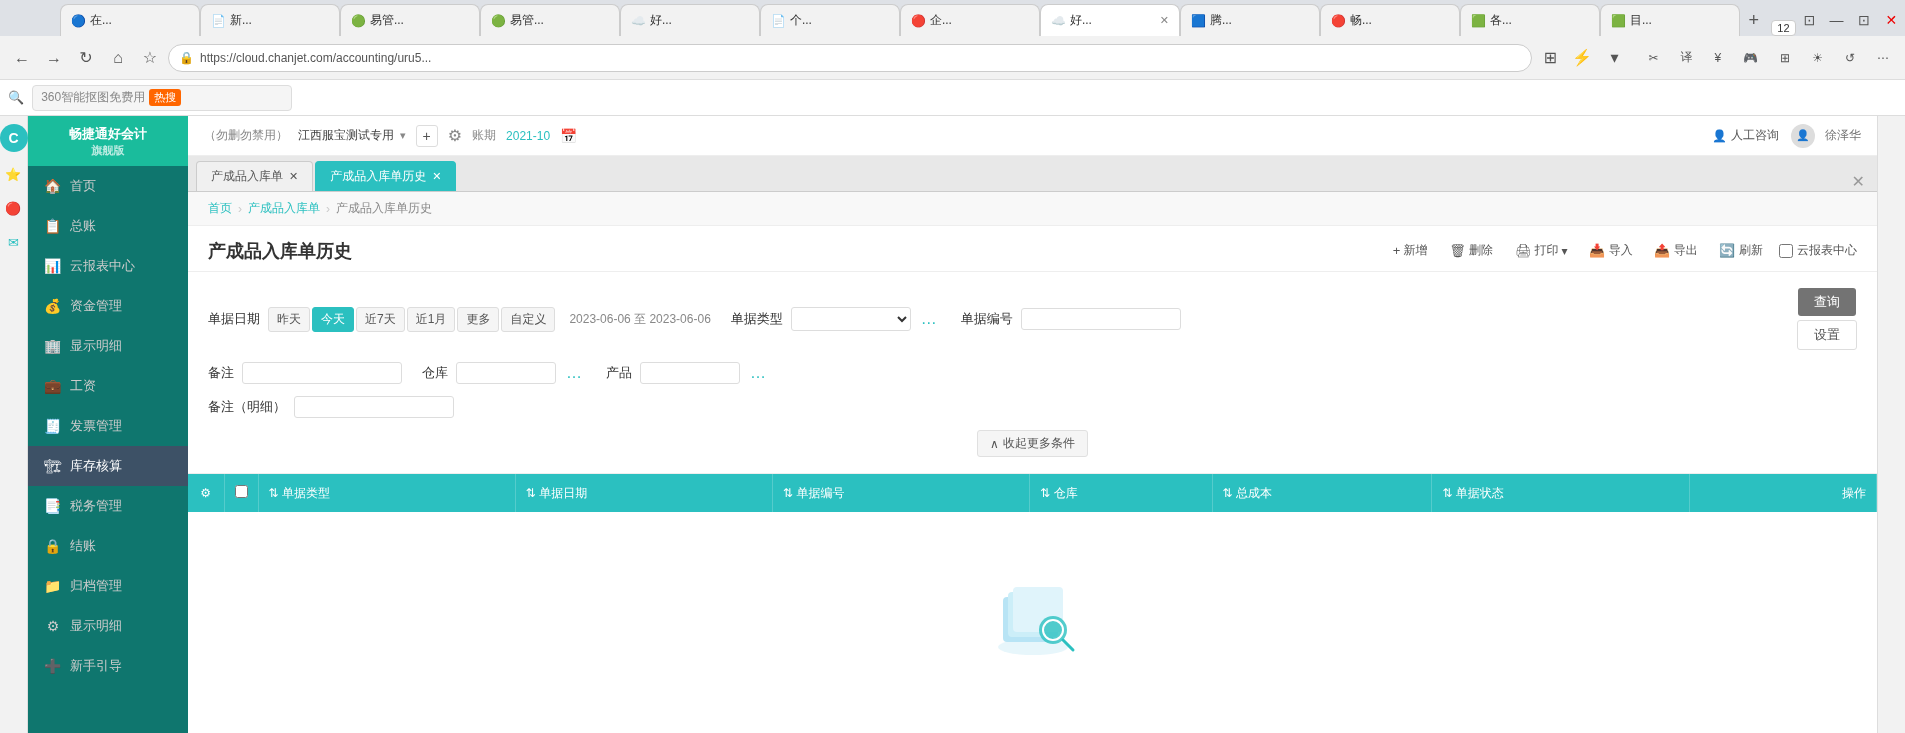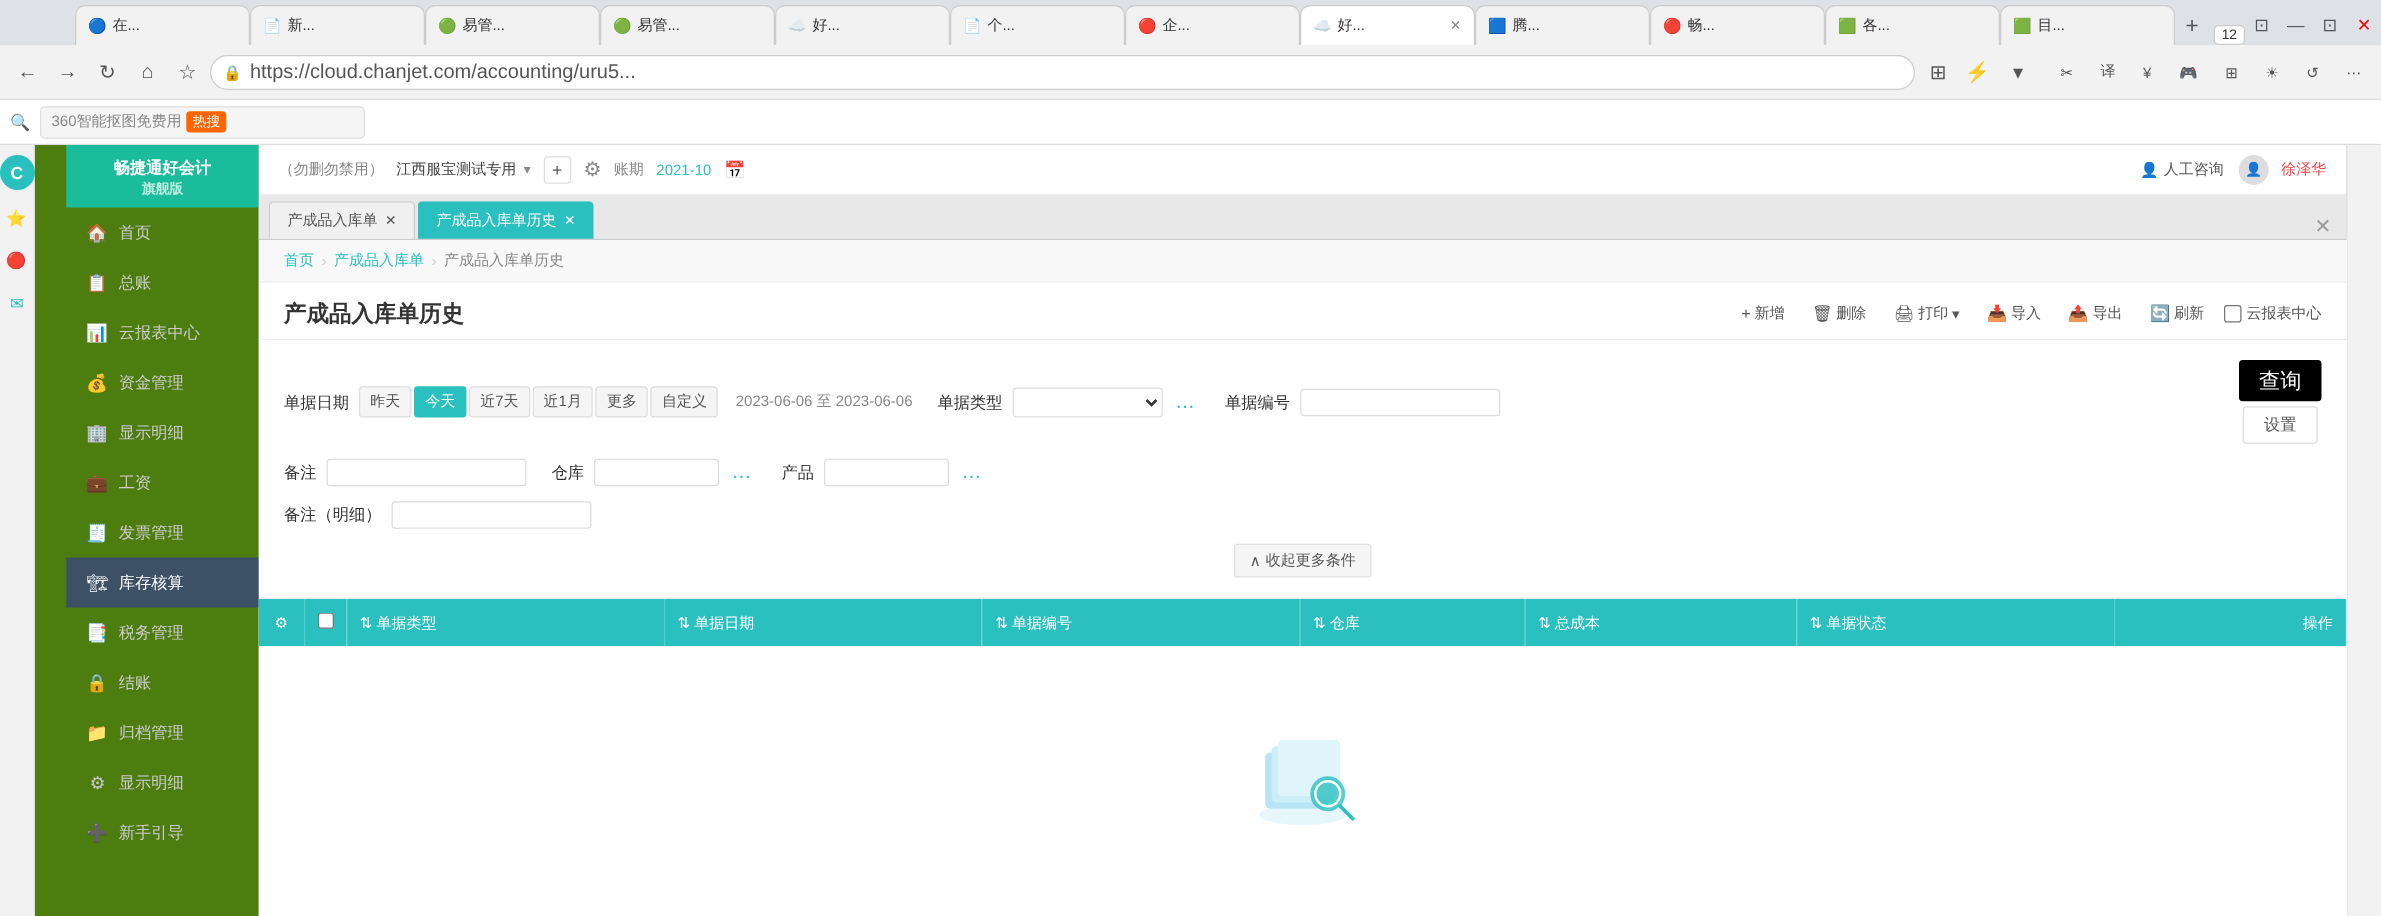--- a/index.html
+++ b/index.html
@@ -11,38 +11,38 @@
     .tab { height: 32px; min-width: 140px; max-width: 200px; background: #f2f2f2; border-radius: 8px 8px 0 0; display: flex; align-items: center; padding: 0 10px; font-size: 12px; color: #333; gap: 4px; border: 1px solid #ccc; border-bottom: none; position: relative; cursor: pointer; }
     .tab.active { background: #fff; z-index: 2; }
     .tab .tab-close { margin-left: auto; color: #888; font-size: 11px; cursor: pointer; }
     .tab-new { width: 30px; height: 32px; display: flex; align-items: center; justify-content: center; color: #555; font-size: 18px; cursor: pointer; background: transparent; border: none; }
     .tab-count { background: #fff; border: 1px solid #ccc; border-radius: 4px; padding: 1px 5px; font-size: 11px; color: #333; margin-left: 4px; }
 
     .toolbar { height: 44px; background: #f2f2f2; display: flex; align-items: center; padding: 0 8px; gap: 4px; border-bottom: 1px solid #ddd; }
     .toolbar-nav-btn { width: 28px; height: 28px; display: flex; align-items: center; justify-content: center; border: none; background: transparent; cursor: pointer; color: #555; font-size: 16px; border-radius: 4px; }
     .address-bar { flex: 1; height: 28px; background: #fff; border: 1px solid #ccc; border-radius: 14px; display: flex; align-items: center; padding: 0 10px; font-size: 12px; color: #333; gap: 6px; }
     .address-bar .lock-icon { color: #4caf50; font-size: 12px; }
-    .address-text { flex: 1; color: #555; font-size: 16px; overflow: hidden; text-overflow: ellipsis; white-space: nowrap; }
+    .address-text { flex: 1; color: #555; font-size: 12px; overflow: hidden; text-overflow: ellipsis; white-space: nowrap; }
     .toolbar-right { display: flex; align-items: center; gap: 6px; margin-left: 8px; }
     .toolbar-right-btn { height: 28px; padding: 0 8px; background: transparent; border: none; cursor: pointer; font-size: 12px; color: #555; display: flex; align-items: center; gap: 3px; }
 
     
     .search-bar { height: 36px; background: #fff; display: flex; align-items: center; padding: 0 8px; gap: 8px; border-bottom: 1px solid #ddd; }
     .search-input-wrap { display: flex; align-items: center; background: #f5f5f5; border: 1px solid #ddd; border-radius: 4px; padding: 0 8px; height: 26px; width: 260px; }
     .hot-tag { background: #ff6600; color: #fff; font-size: 11px; padding: 1px 5px; border-radius: 3px; margin-left: 4px; }
 
     
     .app-layout { display: flex; flex: 1; height: calc(733px - 36px - 44px - 36px); overflow: hidden; }
 
     
     .icon-sidebar { width: 28px; background: #f2f2f2; display: flex; flex-direction: column; align-items: center; padding: 8px 0; gap: 10px; border-right: 1px solid #ddd; }
     .icon-sidebar-item { width: 24px; height: 24px; display: flex; align-items: center; justify-content: center; cursor: pointer; border-radius: 4px; }
 
     
-    .left-nav { width: 179px; background: #4d7c0f; display: flex; flex-direction: column; padding-left: 25px; }
+    .left-nav { width: 160px; background: #0f766e; display: flex; flex-direction: column; }
     .left-nav-header { height: 50px; background: #1abc9c; display: flex; align-items: center; justify-content: center; color: #fff; font-size: 14px; font-weight: bold; flex-direction: column; }
     .left-nav-item { height: 40px; display: flex; align-items: center; padding: 0 16px; color: #ccc; cursor: pointer; gap: 8px; font-size: 13px; }
     .left-nav-item.active { background: #3d5166; color: #fff; }
     .left-nav-item .nav-icon { font-size: 14px; width: 18px; text-align: center; }
 
     
     .main-content { flex: 1; display: flex; flex-direction: column; background: #f5f5f5; overflow: hidden; }
 
     
     .content-tabs { height: 36px; background: #e8e8e8; display: flex; align-items: flex-end; padding: 0 8px; border-bottom: 1px solid #ccc; }
@@ -81,21 +81,21 @@
 
     
     .data-table-wrap { padding: 0; overflow: auto; }
     .data-table { width: 100%; border-collapse: collapse; }
     .data-table thead tr { background: #2bc0c0; color: #fff; height: 38px; }
     .data-table thead th { padding: 0 10px; font-size: 12px; font-weight: normal; text-align: left; border-right: 1px solid rgba(255,255,255,0.2); white-space: nowrap; }
 
     .th-checkbox { width: 32px; text-align: center !important; }
     .th-gear { width: 36px; text-align: center !important; }
 
-    .query-btn { background: #000000; color: #fff; border: none; padding: 5px 16px; border-radius: 3px; font-size: 17px; cursor: pointer; }
+    .query-btn { background: #737373; color: #fff; border: none; padding: 5px 16px; border-radius: 3px; font-size: 13px; cursor: pointer; }
     .setting-btn { background: #fff; color: #555; border: 1px solid #ddd; padding: 5px 16px; border-radius: 3px; font-size: 13px; cursor: pointer; margin-top: 4px; display: block; }
 
     .empty-area { display: flex; flex-direction: column; align-items: center; justify-content: center; padding: 60px 0; }
 
     
     .right-panel { width: 28px; background: #f2f2f2; border-left: 1px solid #ddd; display: flex; flex-direction: column; align-items: center; padding: 8px 0; }
 
     
     .breadcrumb { display: flex; align-items: center; gap: 6px; padding: 8px 20px; font-size: 12px; color: #888; background: #f8f8f8; border-bottom: 1px solid #eee; }
     .breadcrumb a { color: #2bc0c0; cursor: pointer; text-decoration: none; }
@@ -289,21 +289,21 @@
         <span style="font-size:12px; color:#888;">账期</span>
         <span style="font-size:12px; color:#2bc0c0;">2021-10</span>
         <span style="font-size:14px; color:#2bc0c0; cursor:pointer;">📅</span>
         <div style="margin-left:auto; display:flex; align-items:center; gap:12px;">
           <div class="ai-consult">
             <span>👤</span>
             <span>人工咨询</span>
           </div>
           <div class="user-area">
             <div class="user-avatar">👤</div>
-            <span style="font-size:12px; color:#ef4444;">徐泽华</span>
+            <span style="font-size:12px; color:#737373;">徐泽华</span>
           </div>
         </div>
       </div>
 
       <div class="content-tabs">
         <div class="content-tab">
           <span>产成品入库单</span>
           <span class="tab-x">✕</span>
         </div>
         <div class="content-tab active">

